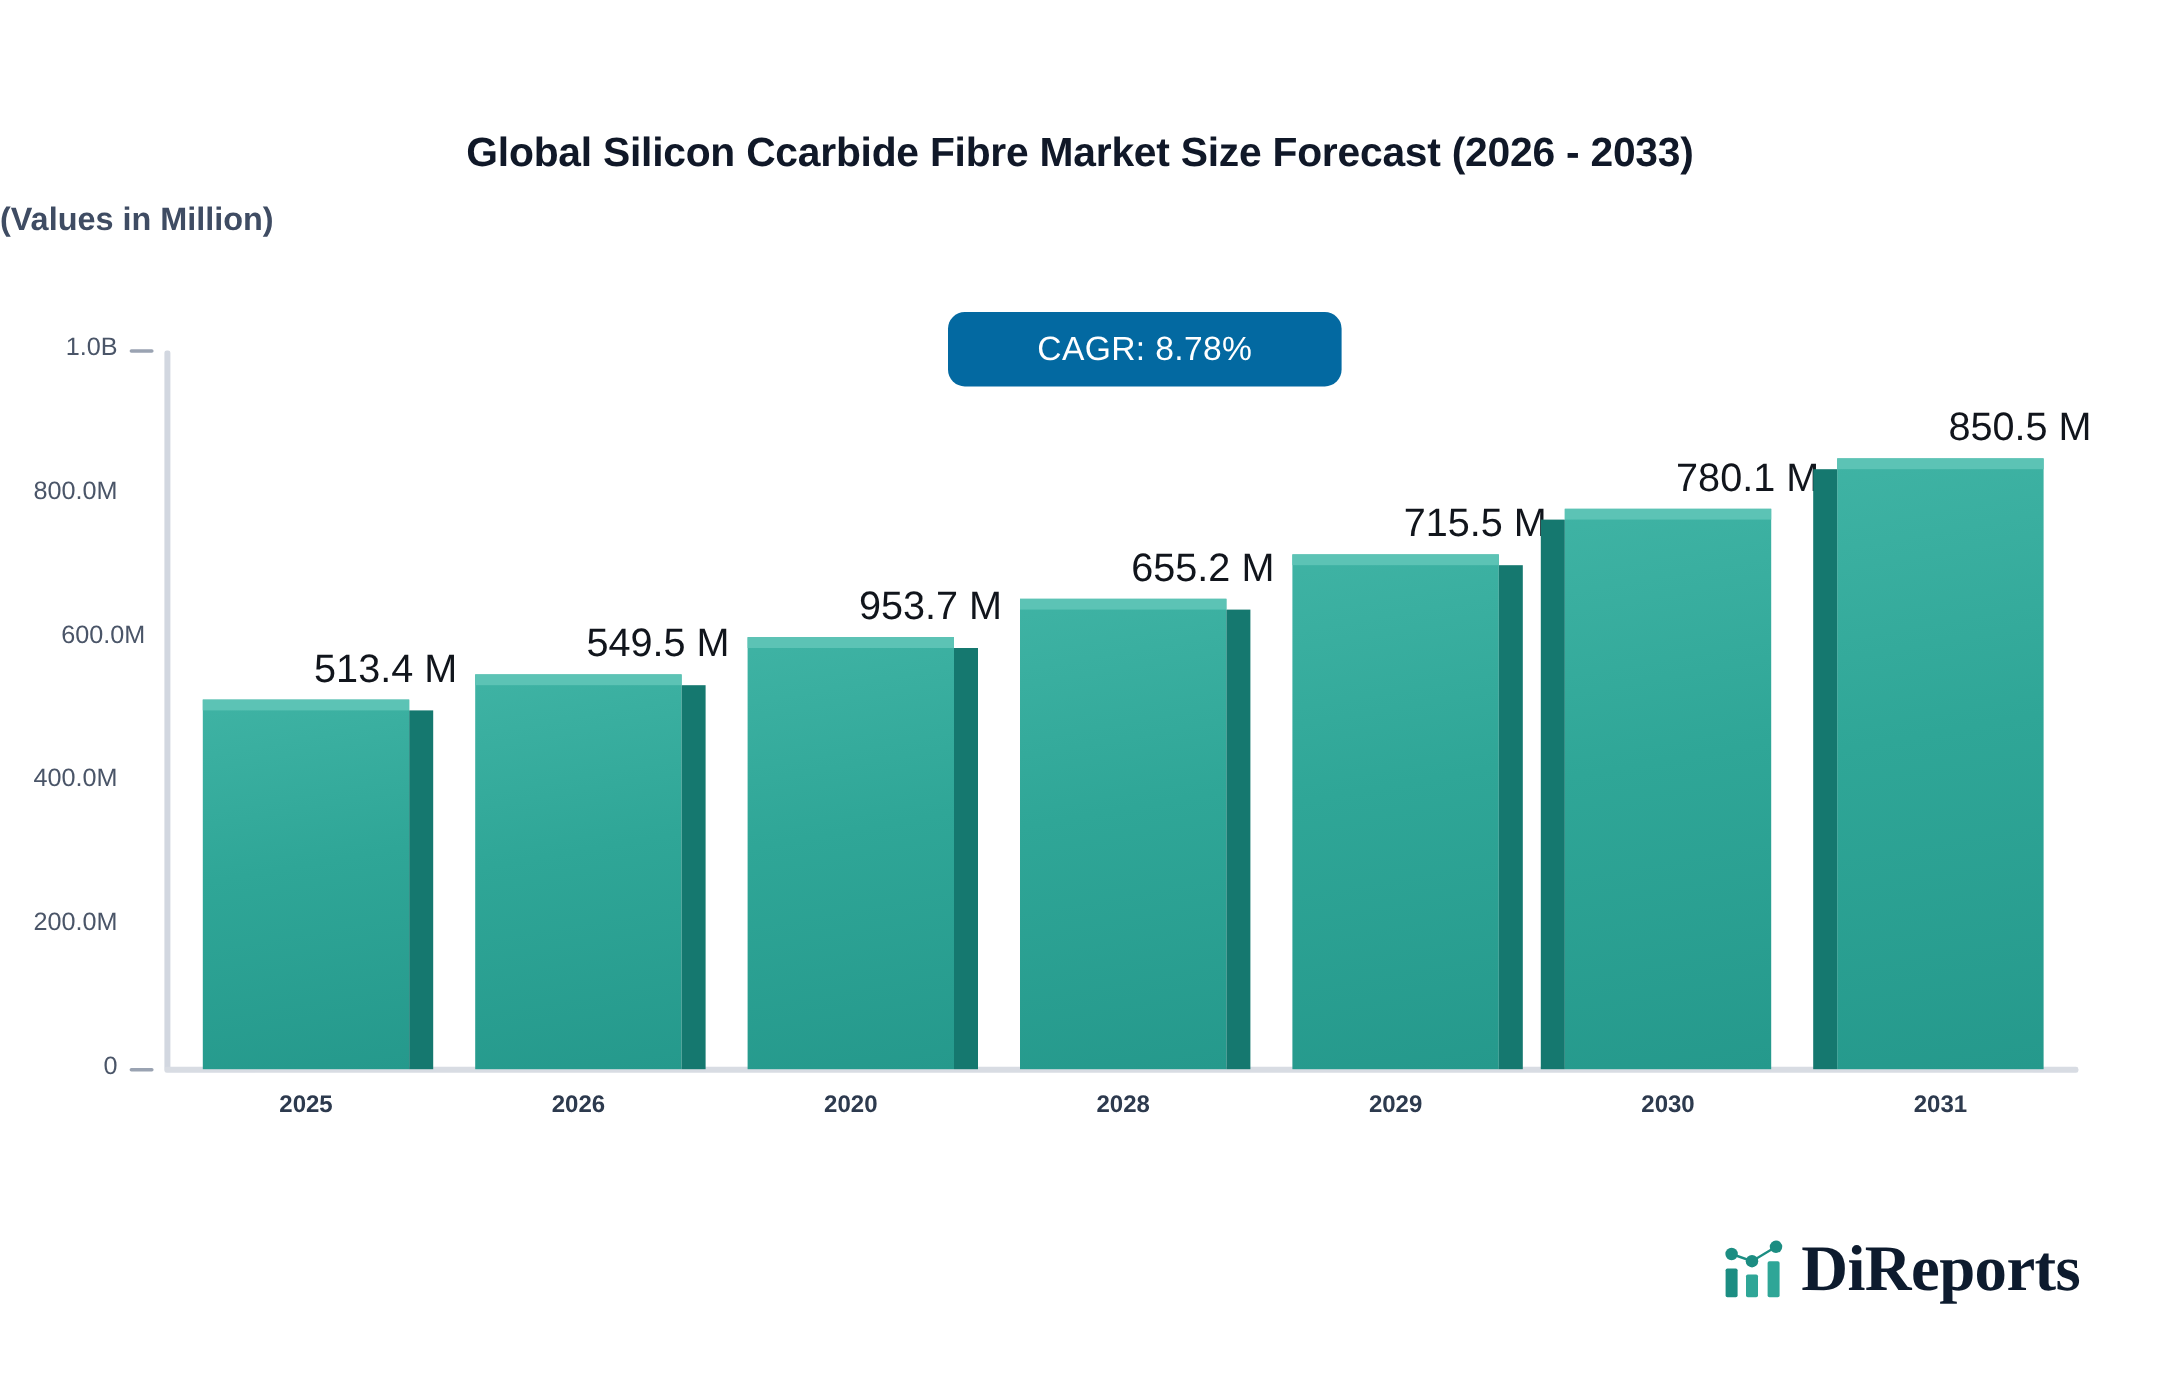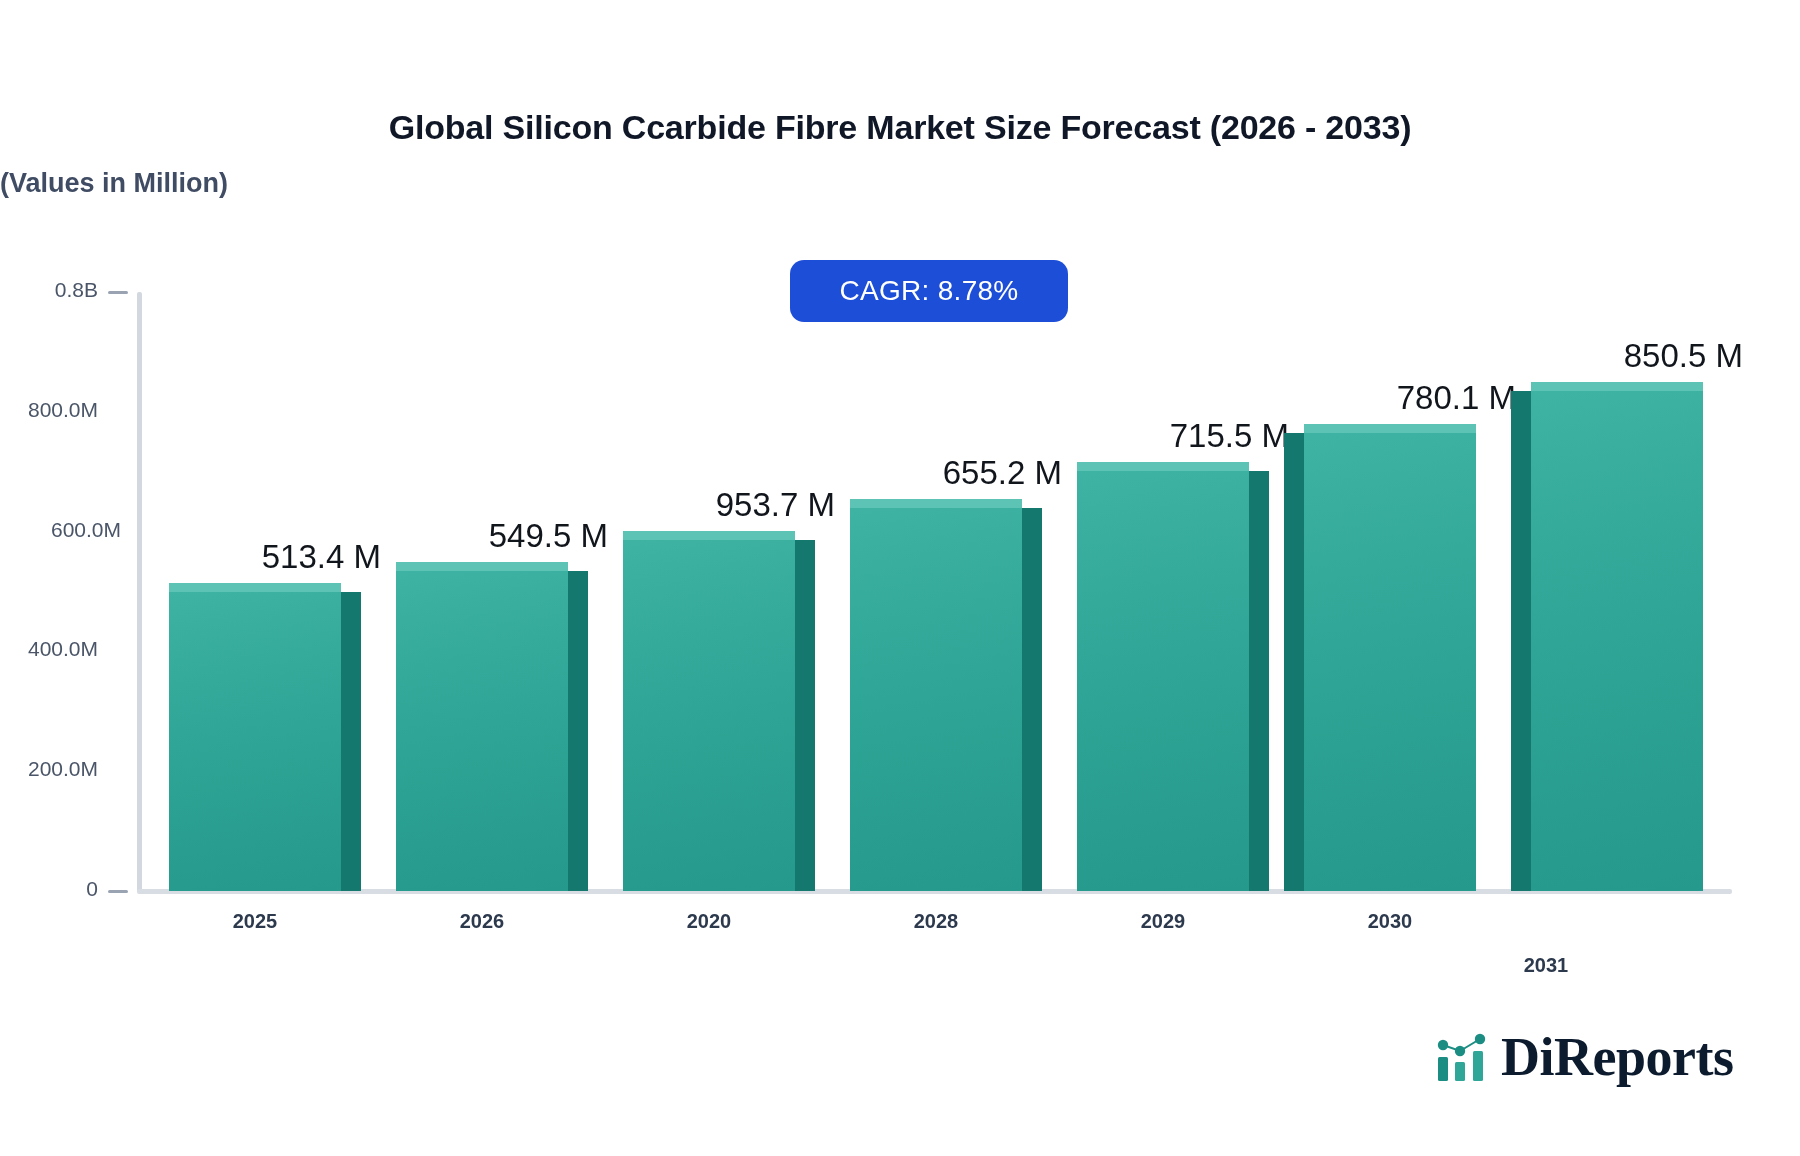--- a/index.html
+++ b/index.html
@@ -45,24 +45,24 @@
     font-weight: bold;
     color: #3f4c63;
     white-space: nowrap;
   }
 
   
   .cagr-badge {
     position: absolute;
     left: 790px;
     top: 260px;
-    width: 278px;
+    width: 328px;
     height: 62px;
     border-radius: 14px;
-    background: #1d4ed8;
+    background: #0369a1;
     color: #ffffff;
     font-size: 28px;
     font-weight: normal;
     display: flex;
     align-items: center;
     justify-content: center;
     letter-spacing: 0.3px;
     white-space: nowrap;
   }
 
@@ -179,21 +179,21 @@
   <div id="plot">
     <div class="y-axis-line"></div>
     <div class="x-axis-line"></div>
 
   <div class="ytick-wrap" style="top: 877px;">0</div>
       <div class="ytick-dash" style="top: 890px;"></div>
       <div class="ytick-wrap" style="top: 757.2px;">200.0M</div>
       <div class="ytick-wrap" style="top: 637.4px;">400.0M</div>
       <div class="ytick-wrap" style="top: 517.6px; padding-left: 23px;">600.0M</div>
       <div class="ytick-wrap" style="top: 397.8px;">800.0M</div>
-      <div class="ytick-wrap" style="top: 278px;">0.8B</div>
+      <div class="ytick-wrap" style="top: 278px;">1.0B</div>
       <div class="ytick-dash" style="top: 291px;"></div>
       <div class="bar" style="left: 169px; top: 583px; width: 172px; height: 308px;"></div>
       <div class="bar-side" style="left: 341px; top: 592px; width: 20px; height: 299px;"></div>
       <div class="bar-top" style="left: 169px; top: 583px; width: 172px; height: 9px;"></div>
       <div class="bar-label" style="left: 129px; width: 252px; top: 538px;">513.4 M</div>
       <div class="x-label" style="left: 129px; width: 252px;">2025</div>
       <div class="bar" style="left: 396px; top: 562px; width: 172px; height: 329px;"></div>
       <div class="bar-side" style="left: 568px; top: 571px; width: 20px; height: 320px;"></div>
       <div class="bar-top" style="left: 396px; top: 562px; width: 172px; height: 9px;"></div>
       <div class="bar-label" style="left: 356px; width: 252px; top: 517px;">549.5 M</div>
@@ -215,21 +215,21 @@
       <div class="x-label" style="left: 1037px; width: 252px;">2029</div>
       <div class="bar" style="left: 1304px; top: 424px; width: 172px; height: 467px;"></div>
       <div class="bar-side" style="left: 1284px; top: 433px; width: 20px; height: 458px;"></div>
       <div class="bar-top" style="left: 1304px; top: 424px; width: 172px; height: 9px;"></div>
       <div class="bar-label" style="left: 1264px; width: 252px; top: 379px;">780.1 M</div>
       <div class="x-label" style="left: 1264px; width: 252px;">2030</div>
       <div class="bar" style="left: 1531px; top: 382px; width: 172px; height: 509px;"></div>
       <div class="bar-side" style="left: 1511px; top: 391px; width: 20px; height: 500px;"></div>
       <div class="bar-top" style="left: 1531px; top: 382px; width: 172px; height: 9px;"></div>
       <div class="bar-label" style="left: 1491px; width: 252px; top: 337px;">850.5 M</div>
-      <div class="x-label" style="left: 1420px; width: 252px; margin-top: 44px;">2031</div>
+      <div class="x-label" style="left: 1491px; width: 252px;">2031</div>
     </div>
 
   <div class="logo">
     <span class="logo-mark">
       <svg width="58" height="52" viewBox="0 0 58 52" xmlns="http://www.w3.org/2000/svg">
         <circle cx="8" cy="14" r="5.2" fill="#1c8d82"></circle>
         <circle cx="25" cy="20" r="5.2" fill="#1c8d82"></circle>
         <circle cx="45" cy="8" r="5.2" fill="#1c8d82"></circle>
         <path d="M8 14 L25 20 L45 8" stroke="#1c8d82" stroke-width="2" fill="none"></path>
         <rect x="3" y="26" width="10" height="24" rx="1.5" fill="#1c8d82"></rect>

